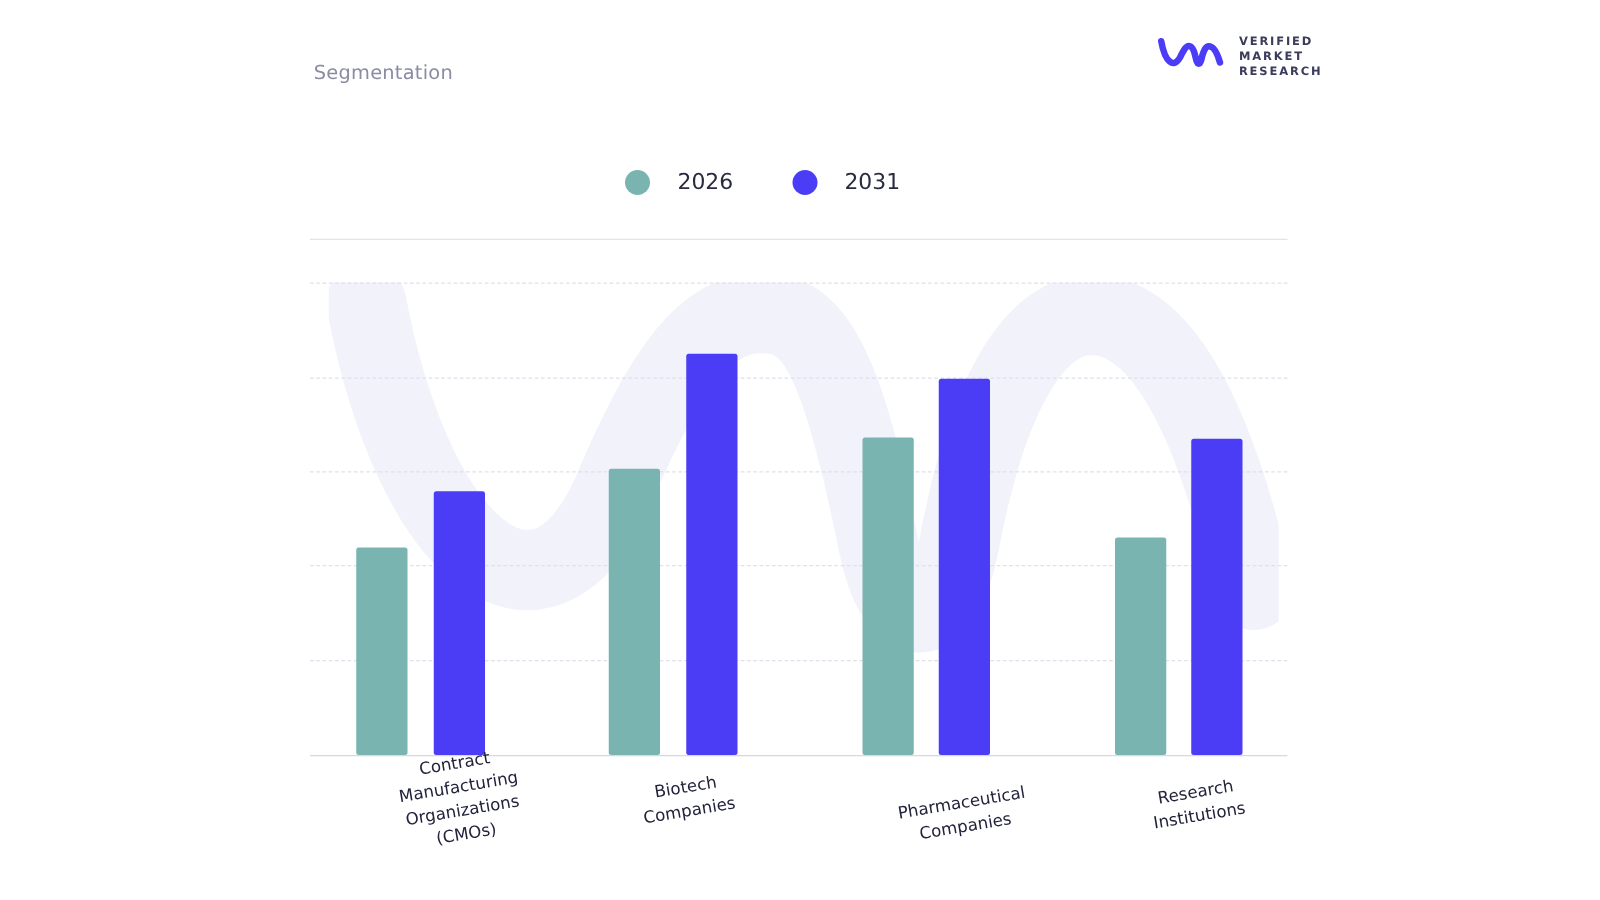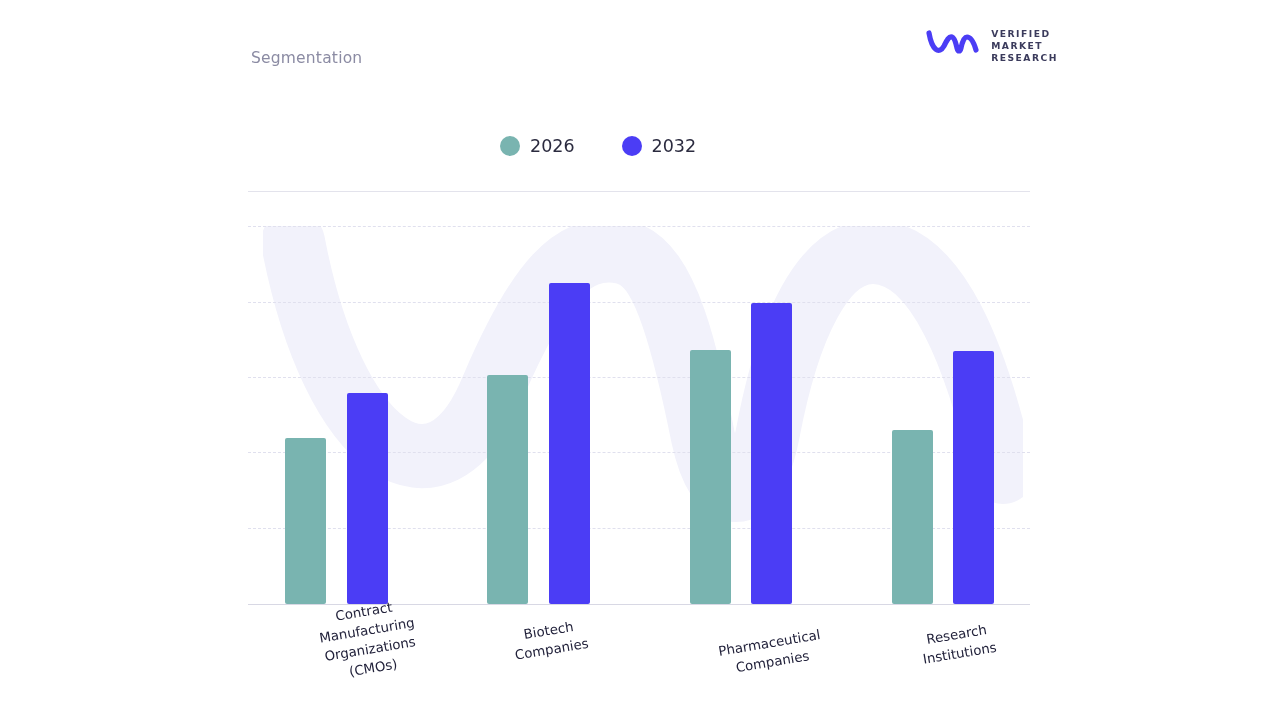--- a/index.html
+++ b/index.html
@@ -72,21 +72,21 @@
     position: absolute;
     left: 500px;
     top: 136px;
     display: flex;
     align-items: center;
     gap: 47px;
   }
   .legend-item {
     display: flex;
     align-items: center;
-    gap: 10px;
+    gap: 22px;
   }
   .legend-dot {
     width: 20px;
     height: 20px;
     border-radius: 50%;
   }
   .legend-label {
     font-size: 17.5px;
     color: #2b2b3f;
   }
@@ -193,21 +193,21 @@
     </span>
   </div>
 
   <div class="legend">
     <div class="legend-item">
       <span class="legend-dot" style="background:#79b4b0"></span>
       <span class="legend-label">2026</span>
     </div>
     <div class="legend-item">
       <span class="legend-dot" style="background:#4b3df5"></span>
-      <span class="legend-label">2032</span>
+      <span class="legend-label">2031</span>
     </div>
   </div>
 
   <div class="divider"></div>
 
   <div class="plot">
     <div class="watermark">
       <svg width="760" height="330" viewBox="0 0 760 330">
         <path d="M30 20 C70 230, 175 300, 230 165 C275 60, 310 20, 360 30 C405 40, 425 140, 440 215 C455 285, 490 288, 505 210 C525 105, 560 30, 610 30 C675 30, 715 140, 740 250" fill="none" stroke="#f2f2fb" stroke-width="64" stroke-linecap="round" stroke-linejoin="round"></path>
       </svg>

